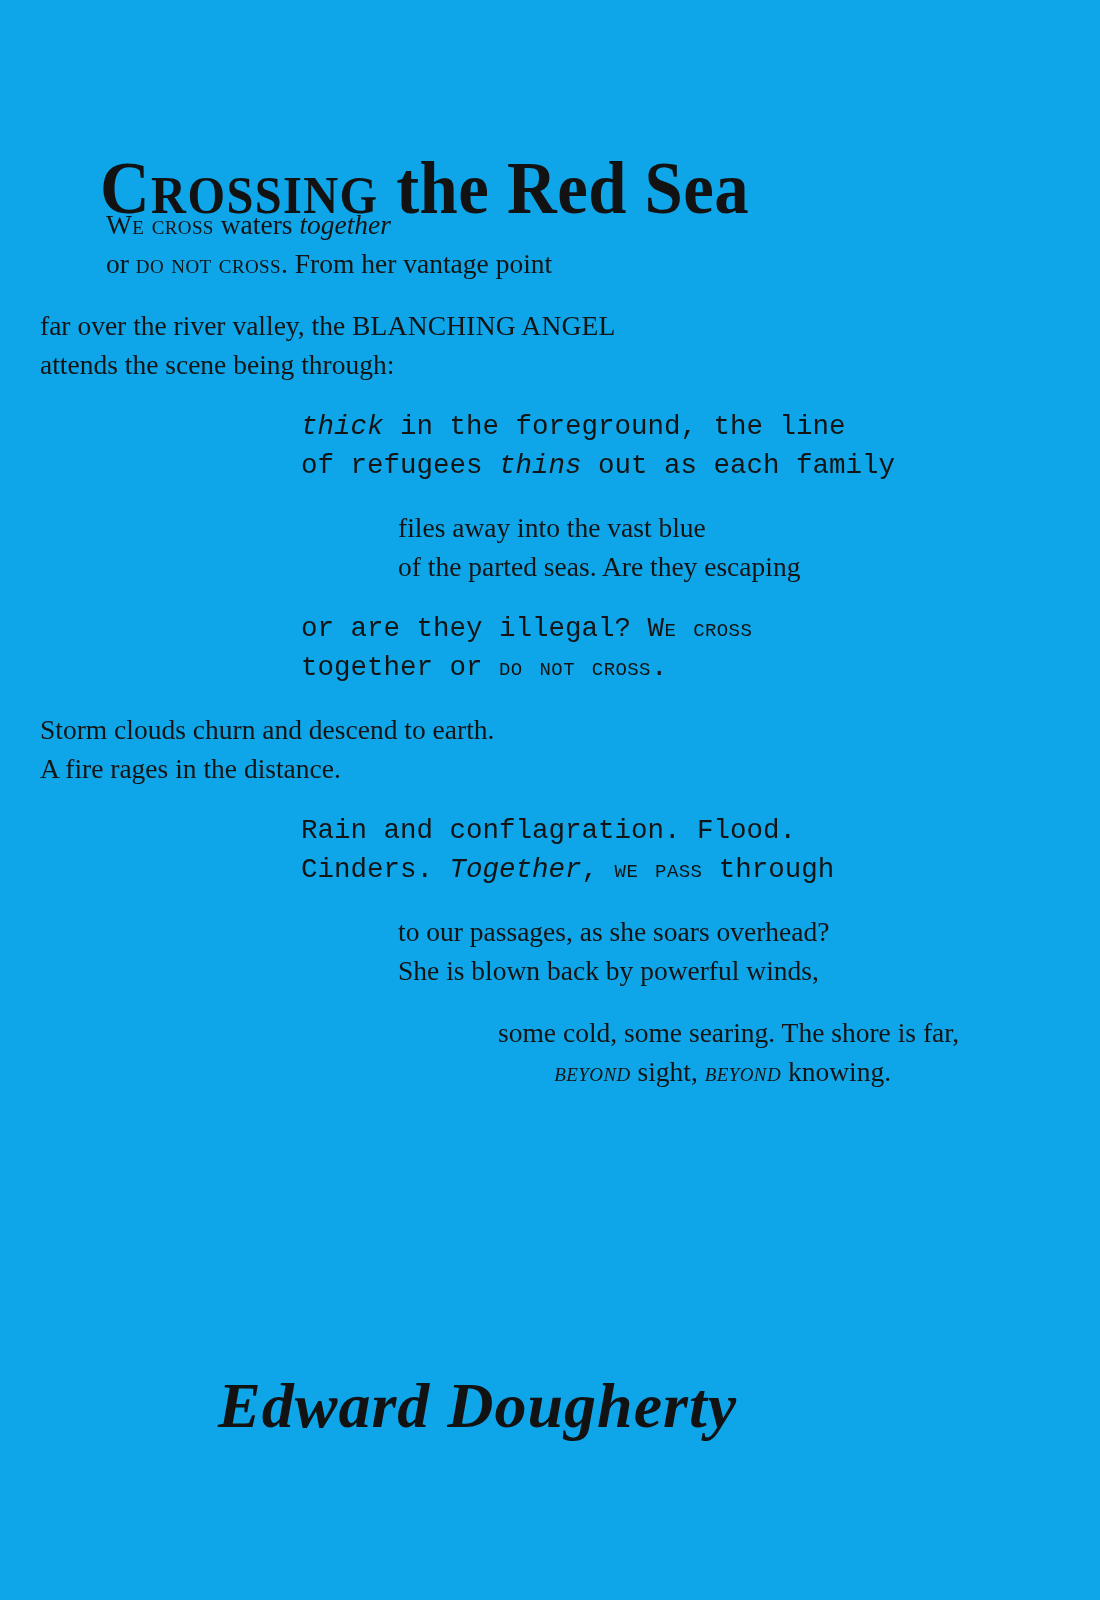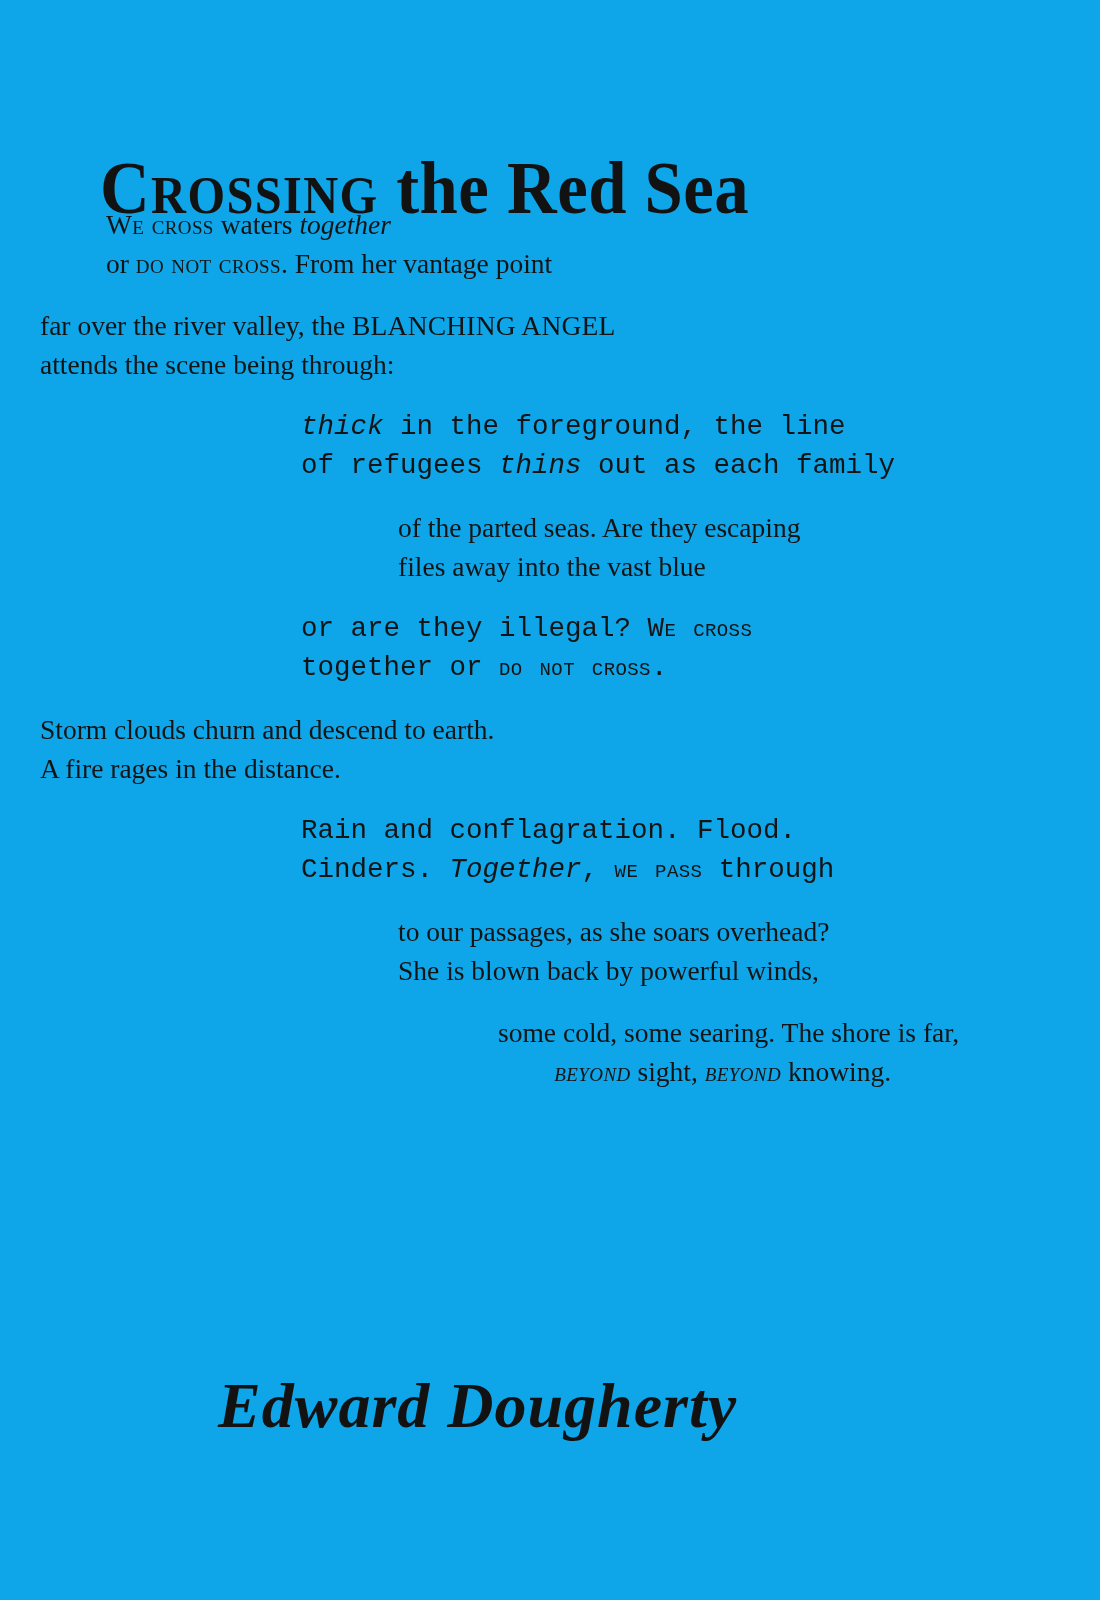--- a/index.html
+++ b/index.html
@@ -123,22 +123,22 @@
       </div>
       <div class="stanza">
         <div class="line ind-1"><span>far over the river valley, the </span><span class="caps">BLANCHING ANGEL</span></div>
         <div class="line ind-1"><span>attends the scene being through:</span></div>
       </div>
       <div class="stanza">
         <div class="line ind-2"><span class="it">thick</span><span> in the foreground, the line</span></div>
         <div class="line ind-2"><span>of refugees </span><span class="it">thins</span><span> out as each family</span></div>
       </div>
       <div class="stanza">
+        <div class="line ind-3"><span>files away into the vast blue</span></div>
         <div class="line ind-3"><span>of the parted seas. Are they escaping</span></div>
-        <div class="line ind-3"><span>files away into the vast blue</span></div>
       </div>
       <div class="stanza">
         <div class="line ind-2"><span>or are they illegal? </span><span class="sc">We cross</span></div>
         <div class="line ind-2"><span>together or </span><span class="sc">do not cross</span><span>.</span></div>
       </div>
       <div class="stanza">
         <div class="line ind-1"><span>Storm clouds churn and descend to earth.</span></div>
         <div class="line ind-1"><span>A fire rages in the distance.</span></div>
       </div>
       <div class="stanza">

